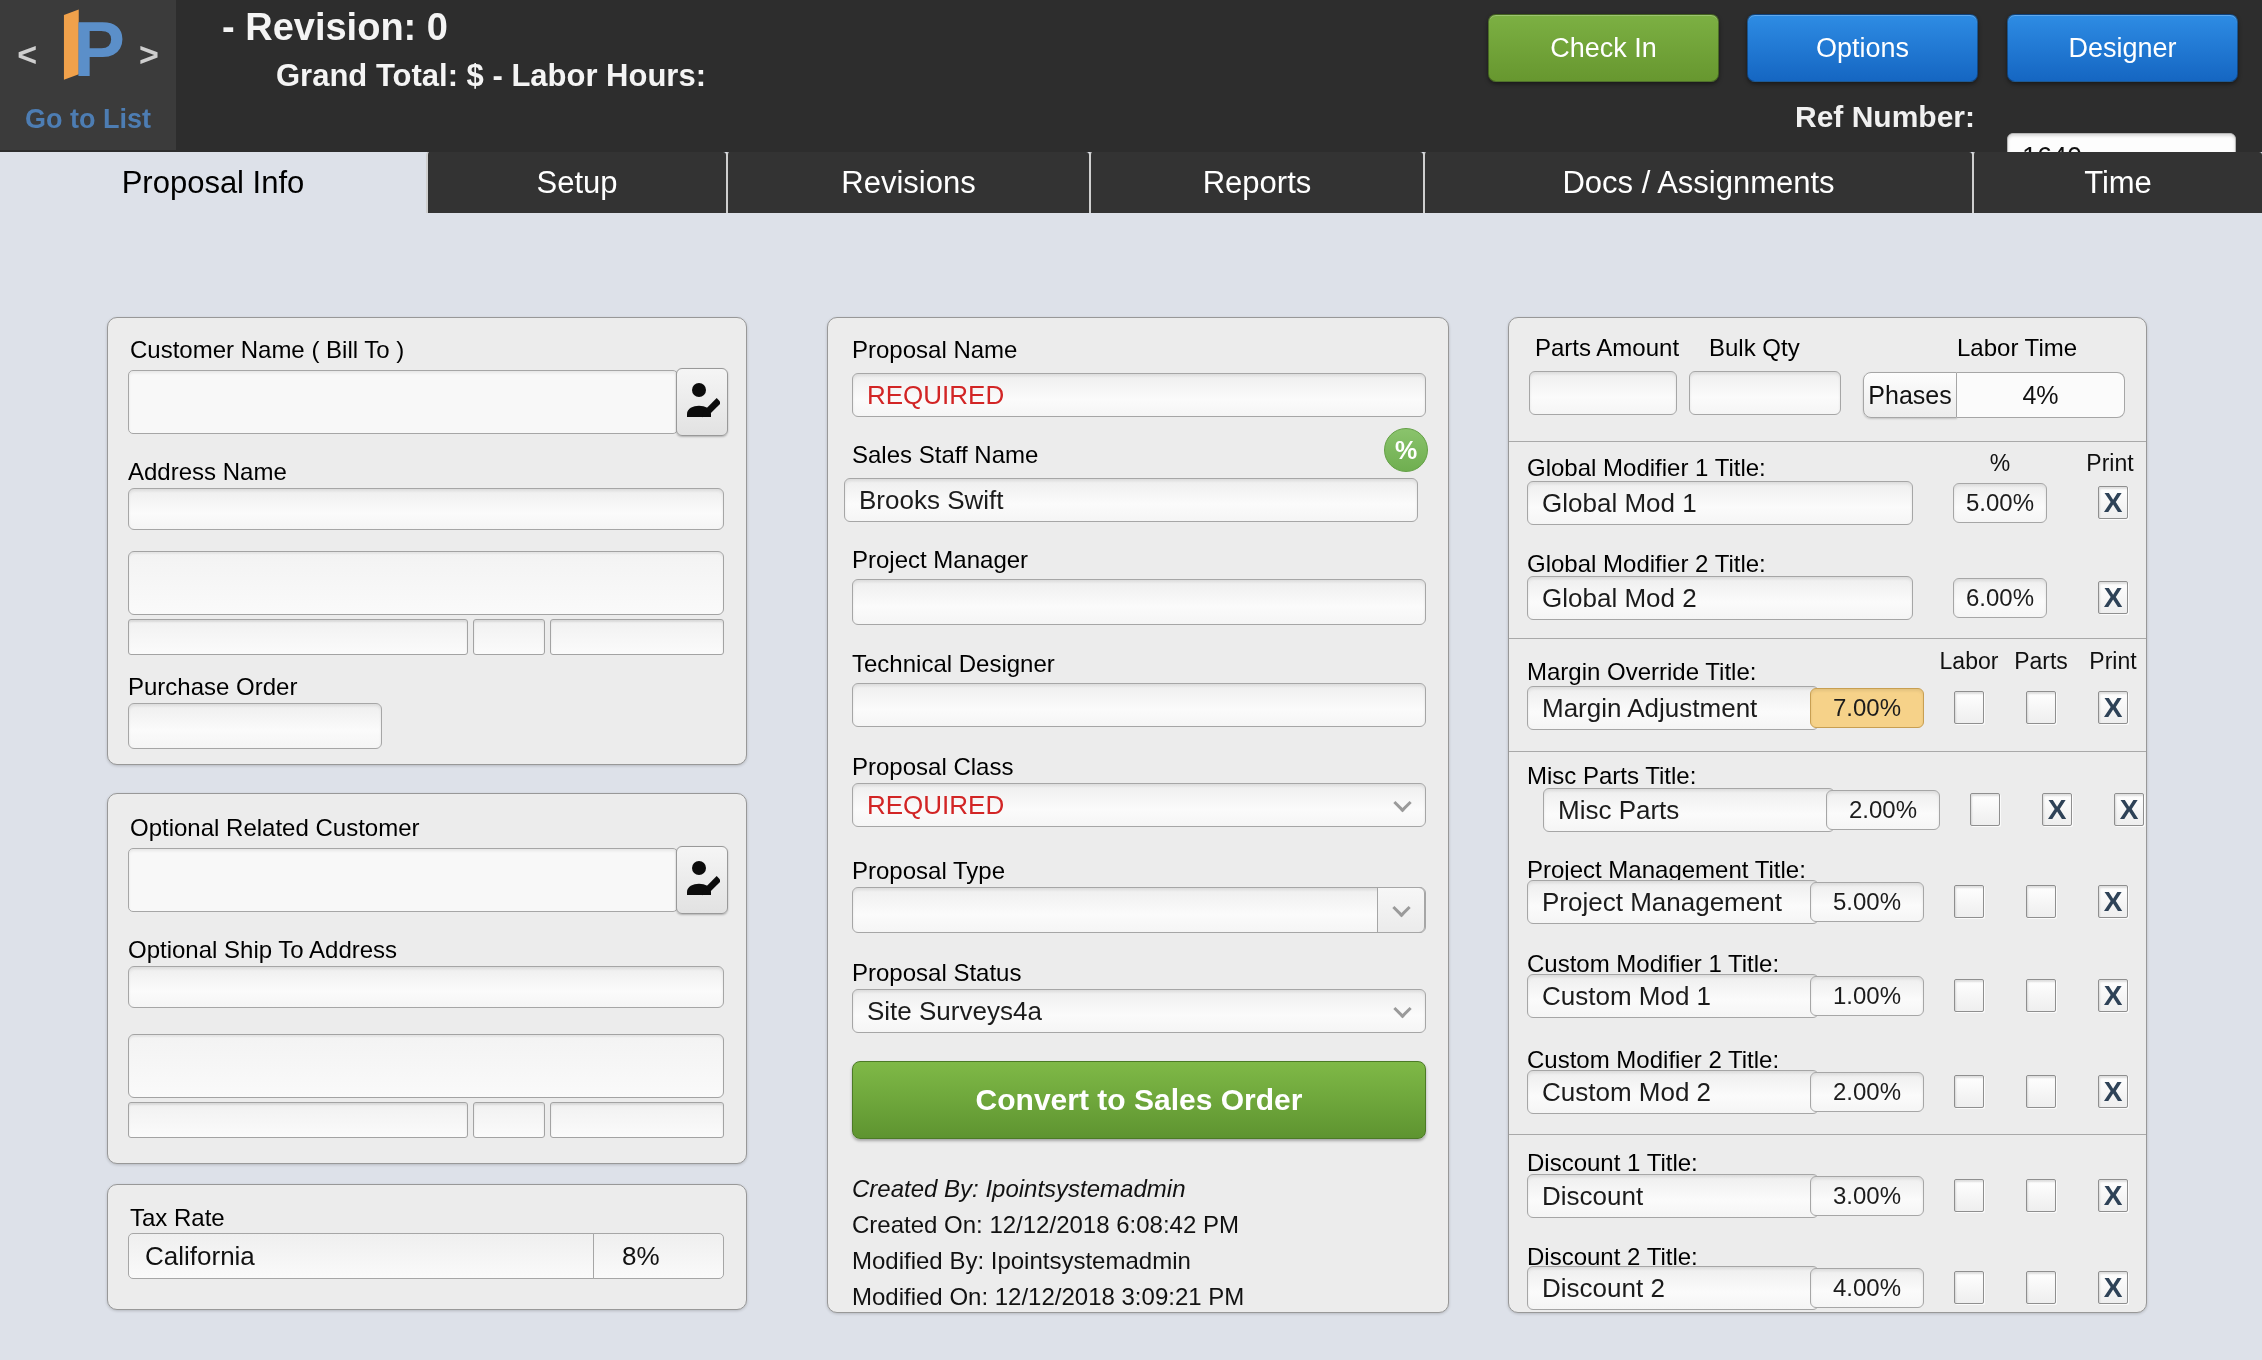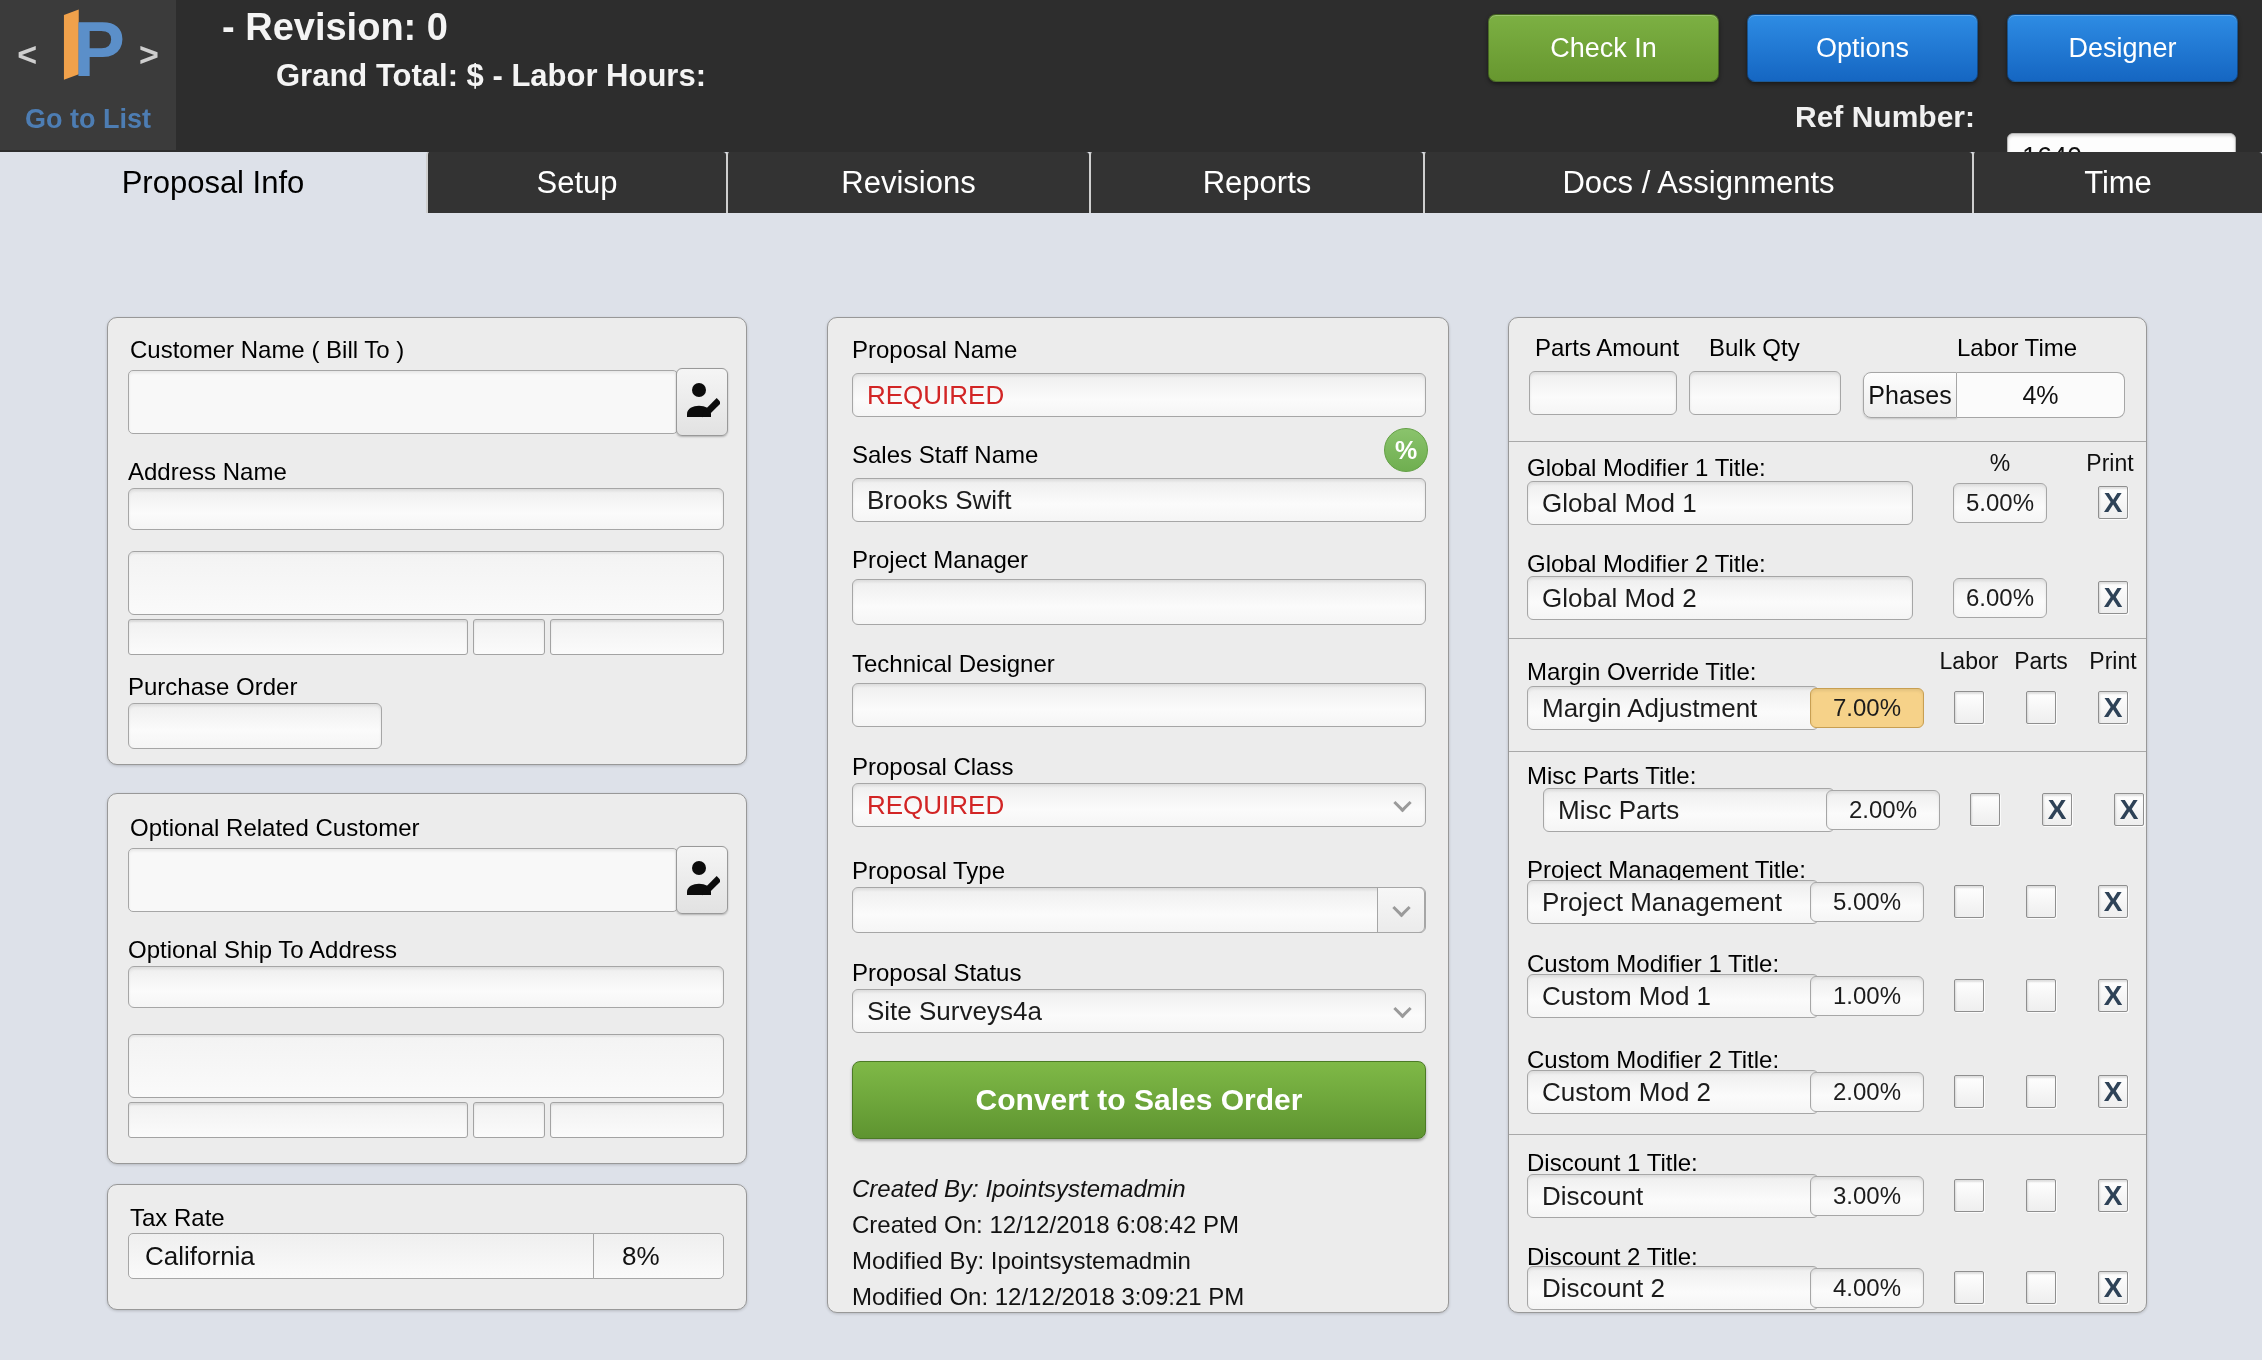--- a/index.html
+++ b/index.html
@@ -211,21 +211,21 @@
 </div>
 
 <div class="panel" style="left:827px; top:317px; width:622px; height:996px;">
   <div class="lbl" style="left:24px; top:18px;">Proposal Name</div>
   <input class="input req" readonly="" style="left: 24px; top: 55px; width: 574px; height: 44px;" value="REQUIRED">
 
   <div class="lbl" style="left:24px; top:123px;">Sales Staff Name</div>
   <div class="pct-badge">
       <span>%</span>
     </div>
-  <input class="input" readonly="" style="left: 24px; top: 160px; width: 574px; height: 44px;" value="Brooks Swift">
+  <input class="input" readonly="" style="left: 16px; top: 160px; width: 574px; height: 44px;" value="Brooks Swift">
 
   <div class="lbl" style="left:24px; top:228px;">Project Manager</div>
   <input class="input" readonly="" style="left: 24px; top: 261px; width: 574px; height: 46px;" value="">
 
   <div class="lbl" style="left:24px; top:332px;">Technical Designer</div>
   <input class="input" readonly="" style="left: 24px; top: 365px; width: 574px; height: 44px;" value="">
 
   <div class="lbl" style="left:24px; top:435px;">Proposal Class</div>
   <div class="dd req" style="left:24px; top:465px; width:574px; height:44px;">
     <span class="ddtext">REQUIRED</span>

